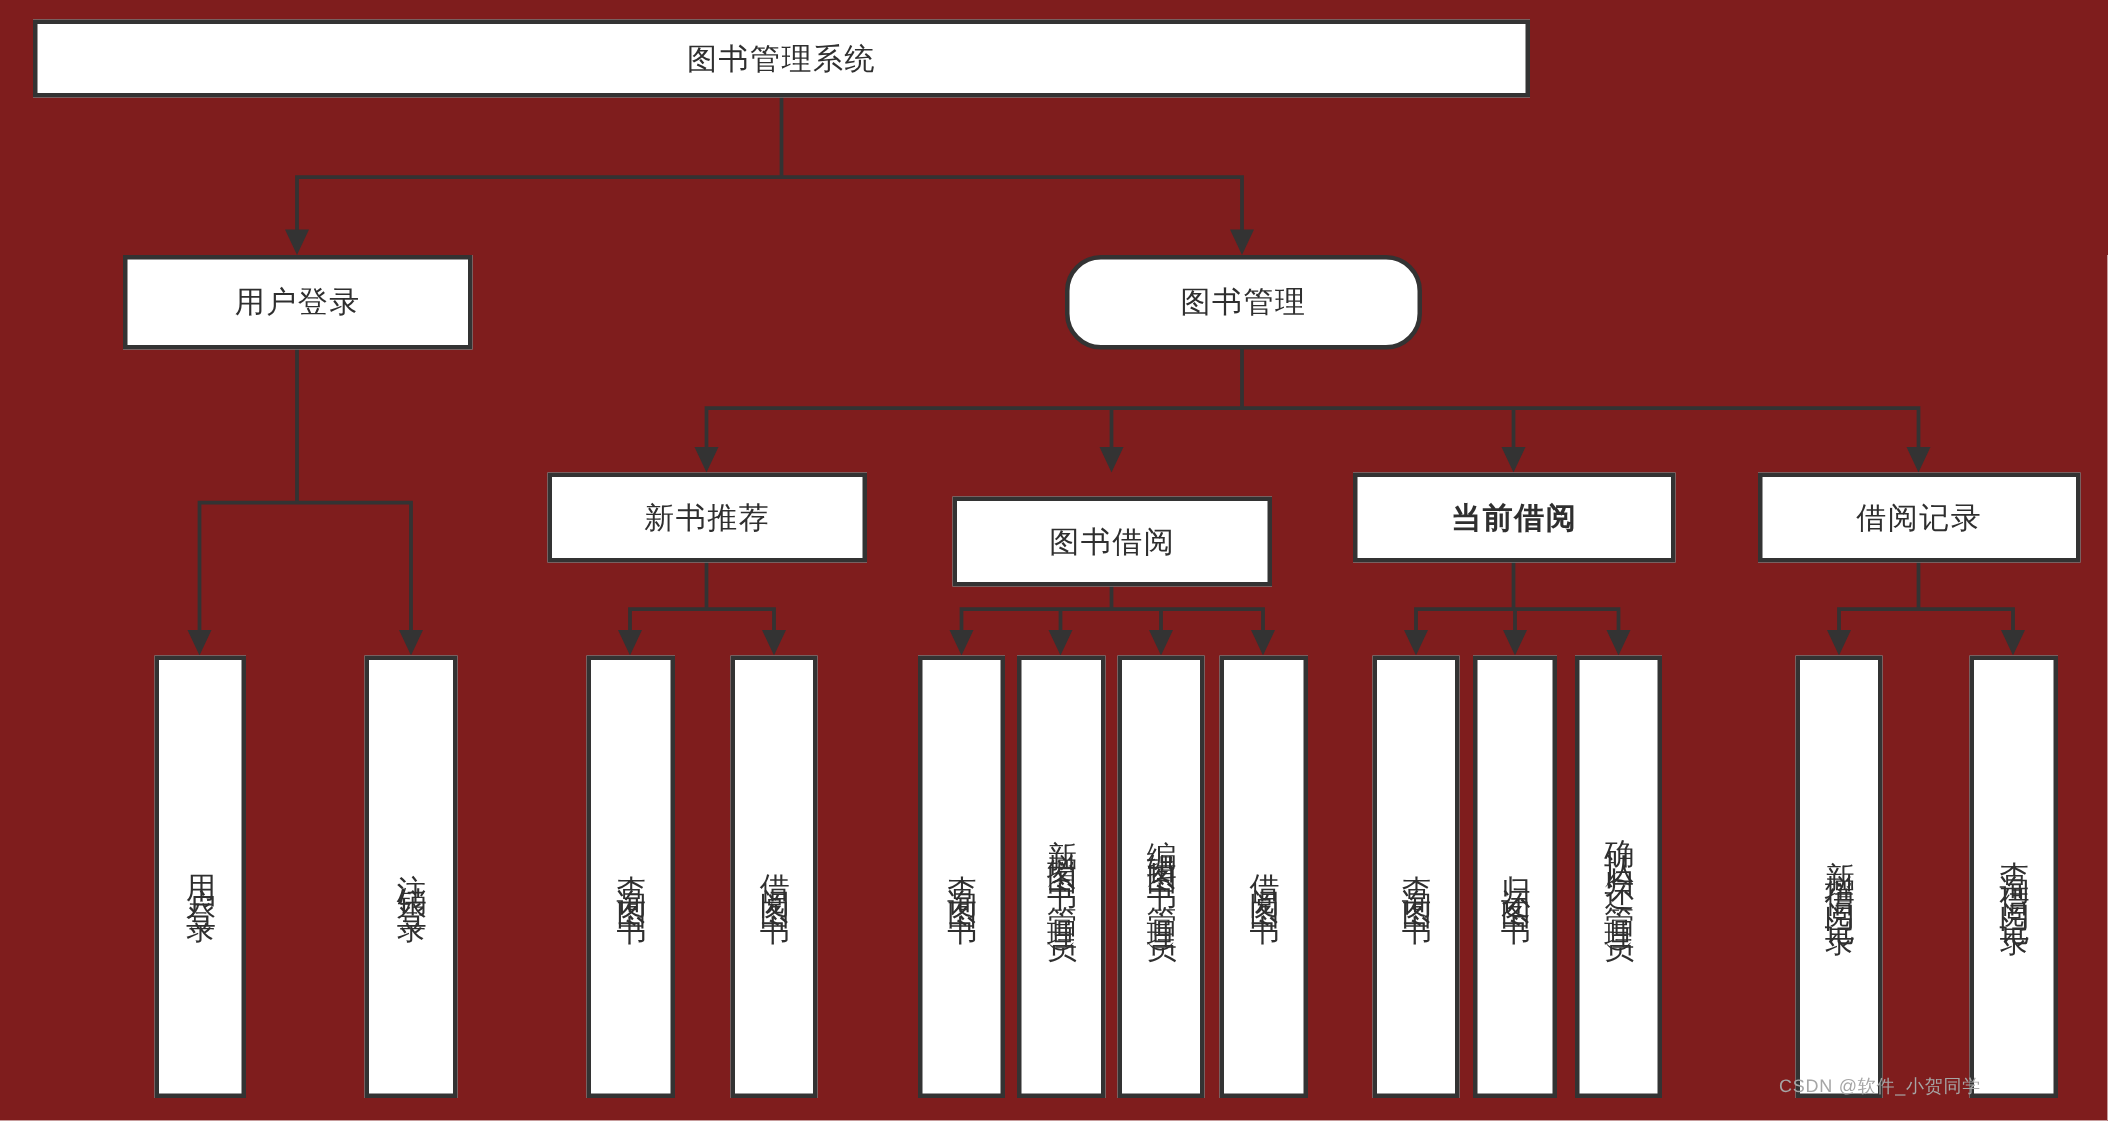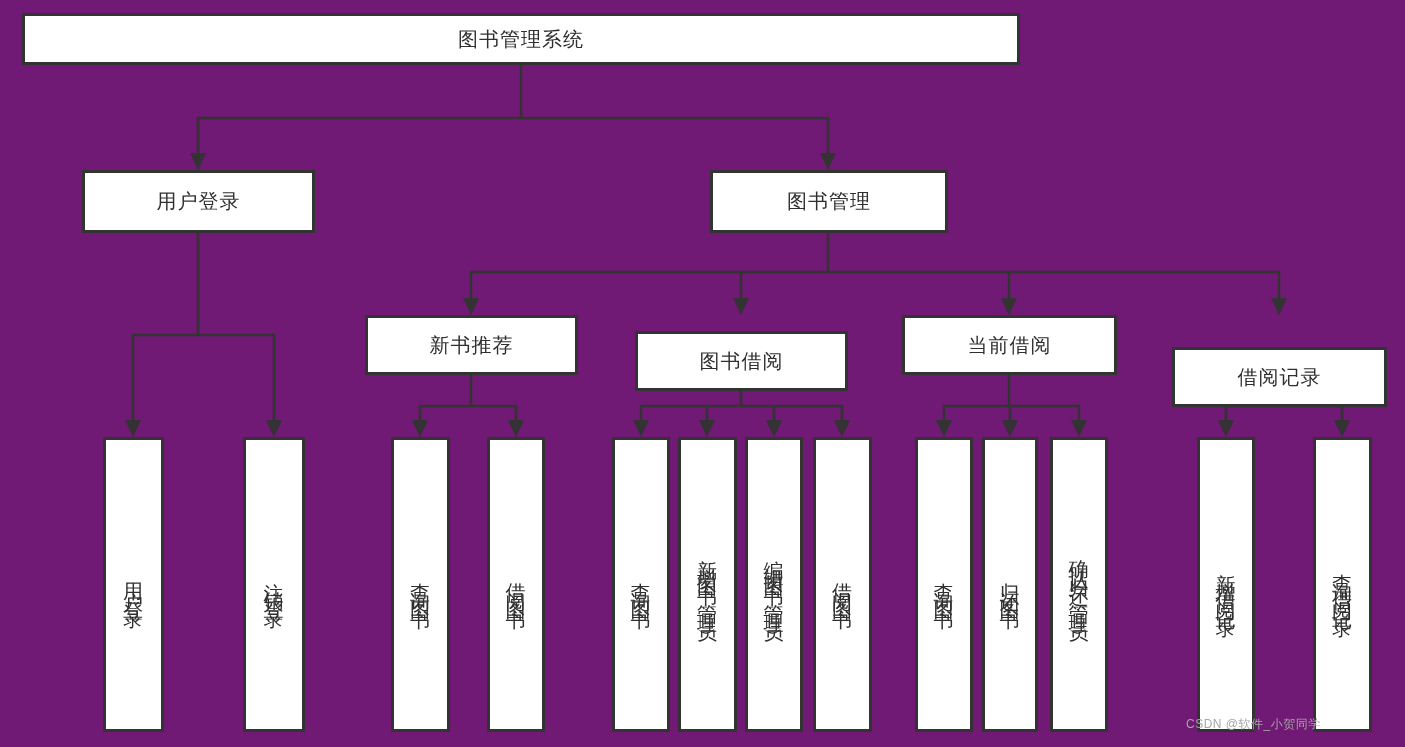--- a/index.html
+++ b/index.html
@@ -1,20 +1,20 @@
 <!DOCTYPE html>
 <html><head>
 <meta charset="utf-8">
 <style>
   html, body { margin: 0; padding: 0; background: #ffffff; }
   .stage {
     position: relative;
     width: 1405px;
     height: 747px;
-    background: #701a75;
+    background: #7f1d1d;
     overflow: hidden;
     font-family: "Liberation Sans", "DejaVu Sans", sans-serif;
     color: #2f2f2f;
   }
   .connector-layer {
     position: absolute;
     left: 0; top: 0;
     width: 1405px; height: 747px;
     pointer-events: none;
   }
@@ -91,26 +91,26 @@
       <polygon points="1002,420 1018,420 1010,437"></polygon>
       <polygon points="1071,420 1087,420 1079,437"></polygon>
       <polygon points="1218,420 1234,420 1226,437"></polygon>
       <polygon points="1334,420 1350,420 1342,437"></polygon>
     </g>
   </svg>
 
   <div class="node" style="left:22px; top:13px; width:998px; height:52px;">图书管理系统</div>
 
   <div class="node" style="left:82px; top:170px; width:233px; height:63px;">用户登录</div>
-  <div class="node" style="left:710px; top:170px; width:238px; height:63px;">图书管理</div>
+  <div class="node" style="left:710px; top:170px; width:238px; height:63px;border-radius:24px;">图书管理</div>
 
   <div class="node" style="left:365px; top:315px; width:213px; height:60px;">新书推荐</div>
   <div class="node" style="left:635px; top:315px; width:213px; height:60px;margin-top:16px;">图书借阅</div>
-  <div class="node" style="left:902px; top:315px; width:215px; height:60px;">当前借阅</div>
-  <div class="node" style="left:1172px; top:315px; width:215px; height:60px;margin-top:32px;">借阅记录</div>
+  <div class="node" style="left:902px; top:315px; width:215px; height:60px;font-weight:bold;">当前借阅</div>
+  <div class="node" style="left:1172px; top:315px; width:215px; height:60px;">借阅记录</div>
 
   <div class="leaf" style="left:103px; width:61px;">用户登录</div>
   <div class="leaf" style="left:243px; width:62px;">注销登录</div>
 
   <div class="leaf" style="left:391px; width:59px;">查询图书</div>
   <div class="leaf" style="left:487px; width:58px;">借阅图书</div>
 
   <div class="leaf" style="left:612px; width:58px;">查询图书</div>
   <div class="leaf" style="left:678px; width:59px;">新增图书（管理员）</div>
   <div class="leaf" style="left:745px; width:58px;">编辑图书（管理员）</div>

